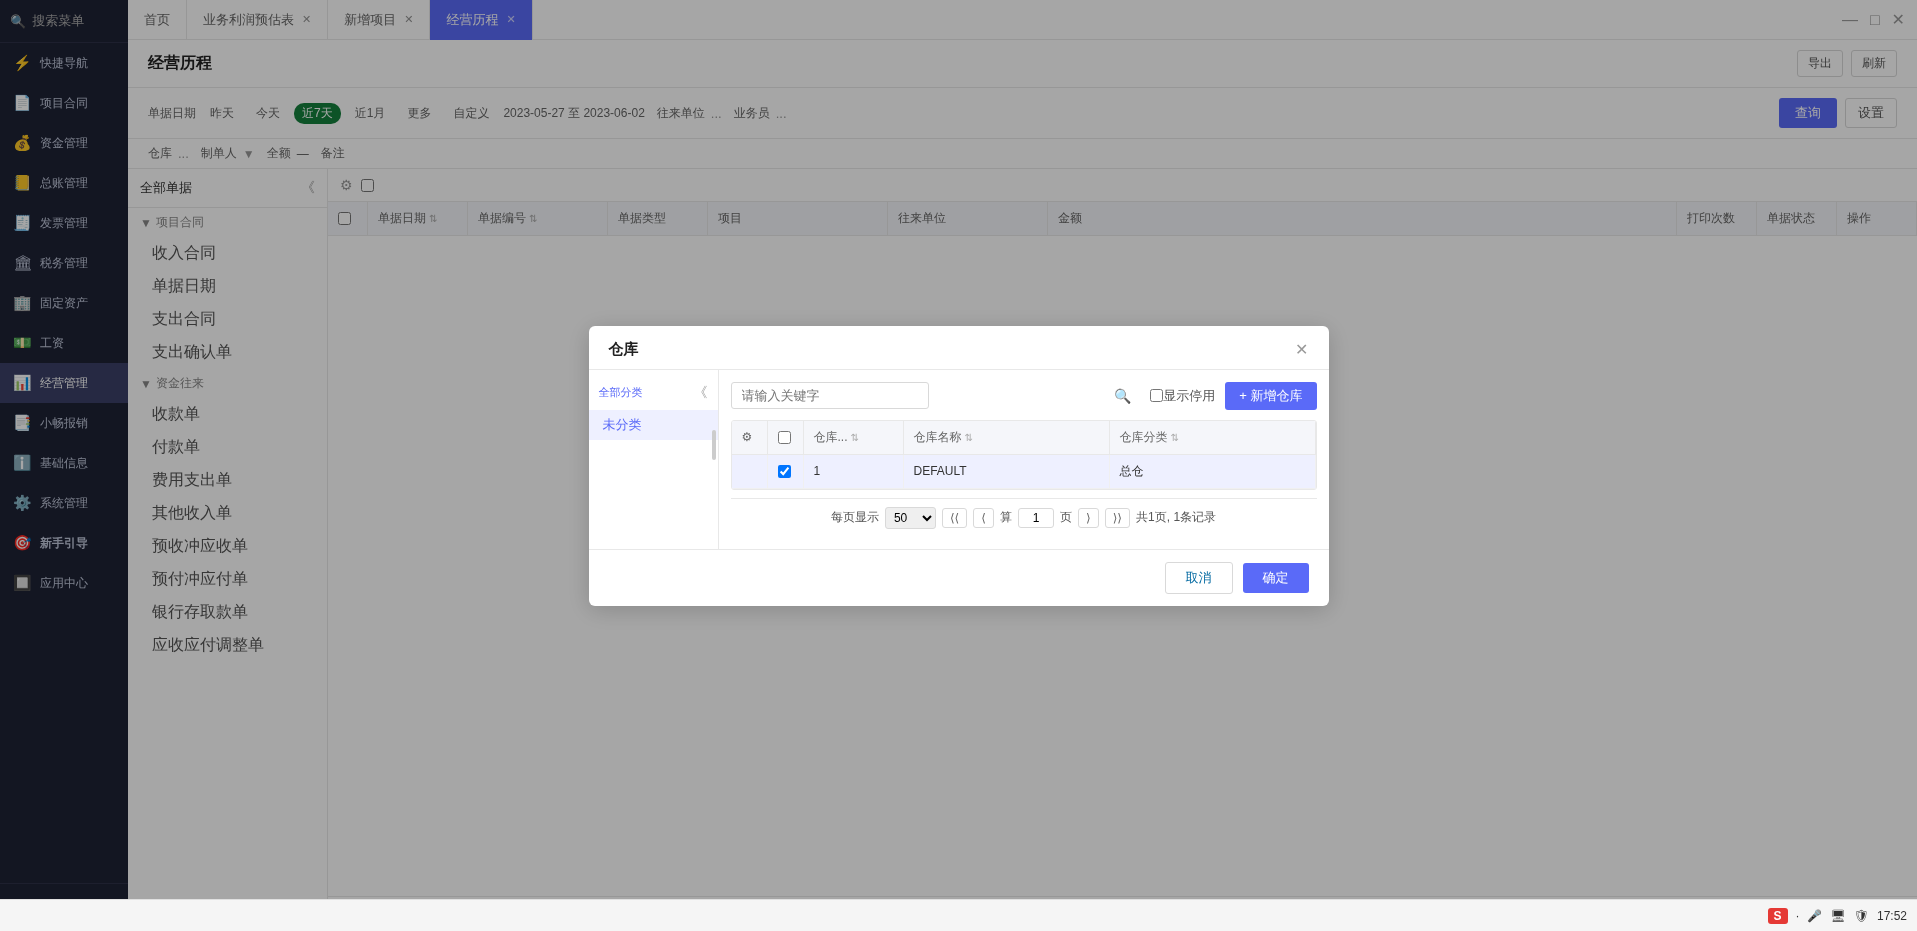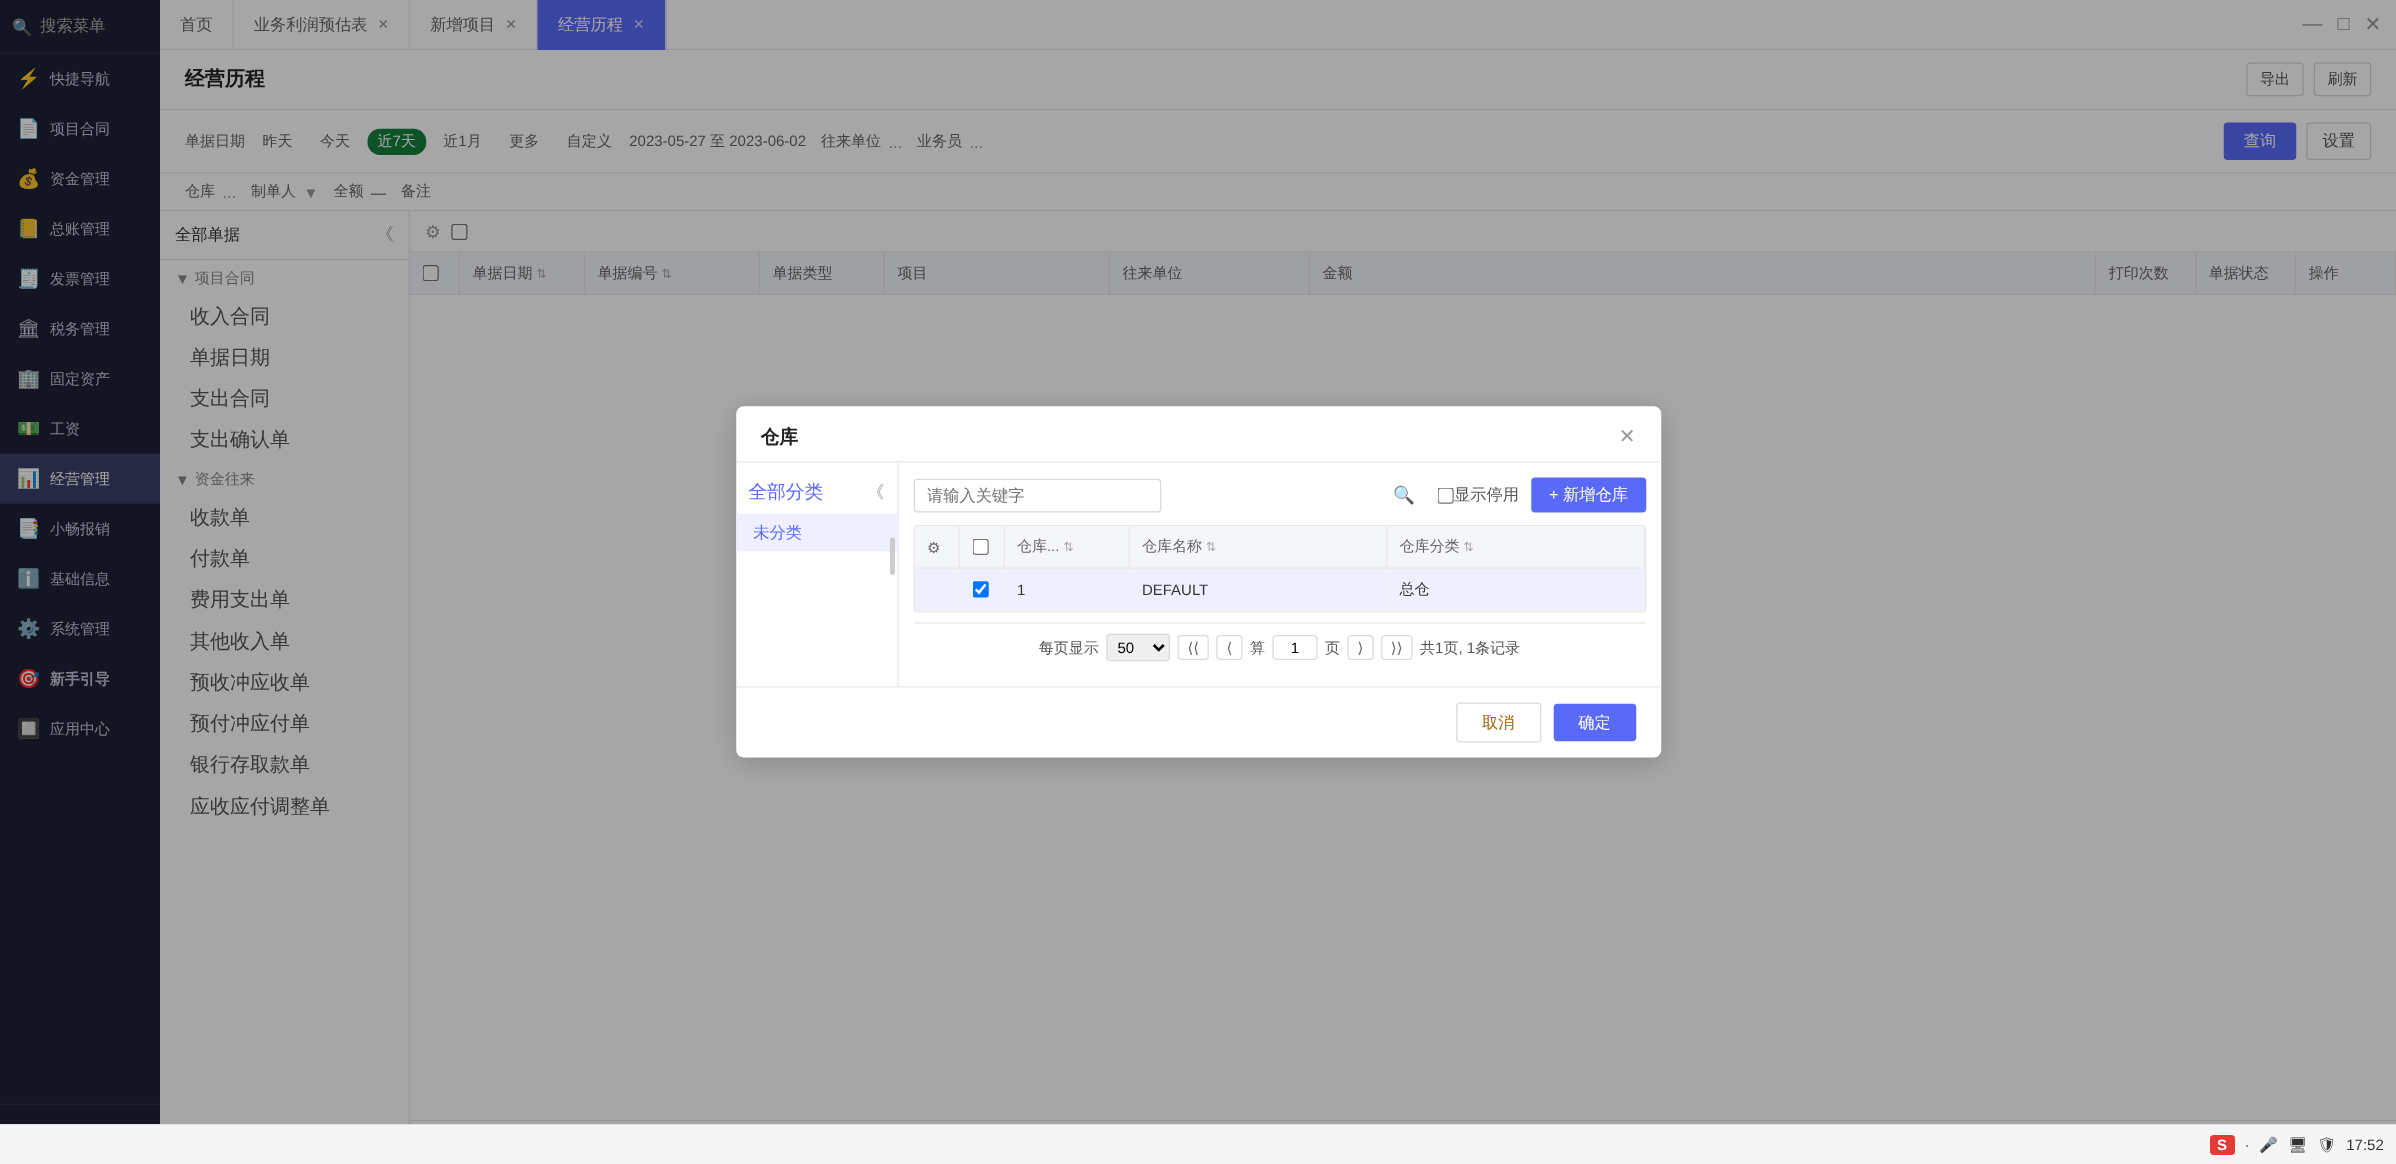--- a/index.html
+++ b/index.html
@@ -91,21 +91,21 @@
     .modal-header {
       display: flex; align-items: center; justify-content: space-between; padding: 14px 20px 10px; border-bottom: 1px solid #e8e8e8;
     }
     .modal-title { font-size: 15px; font-weight: 600; color: #222; }
     .modal-close { cursor: pointer; color: #999; font-size: 16px; }
     .modal-body { display: flex; flex: 1; min-height: 0; }
 
     
     .modal-left { width: 130px; border-right: 1px solid #e8e8e8; padding: 10px 0; display: flex; flex-direction: column; }
     .modal-left-header { display: flex; align-items: center; justify-content: space-between; padding: 4px 10px 8px; }
-    .modal-left-title { font-size: 15px; color: #5a6af8; cursor: pointer; font-weight: 500; }
+    .modal-left-title { font-size: 11px; color: #5a6af8; cursor: pointer; font-weight: 500; }
     .modal-left-collapse { cursor: pointer; color: #999; font-size: 14px; }
     .modal-left-item { padding: 6px 14px; font-size: 13px; color: #555; cursor: pointer; }
     .modal-left-item.active { background: #eef0ff; color: #5a6af8; }
 
     
     .modal-right { flex: 1; display: flex; flex-direction: column; padding: 12px; min-width: 0; }
     .modal-search-row { display: flex; align-items: center; gap: 10px; margin-bottom: 10px; }
     .modal-search-input {
       border: 1px solid #d9d9d9; border-radius: 3px; padding: 5px 10px; font-size: 13px; flex: 1; outline: none;
     }
@@ -121,21 +121,21 @@
     .modal-table-cell { padding: 8px 10px; border-right: 1px solid #f0f0f0; font-size: 12px; display: flex; align-items: center; }
 
     
     .modal-pagination { display: flex; align-items: center; justify-content: center; padding: 8px 0; gap: 6px; font-size: 12px; color: #555; border-top: 1px solid #e8e8e8; margin-top: 8px; }
     .page-btn { border: 1px solid #d9d9d9; background: #fff; border-radius: 3px; padding: 2px 7px; cursor: pointer; font-size: 12px; color: #666; }
     .page-input { border: 1px solid #d9d9d9; border-radius: 3px; width: 36px; text-align: center; padding: 2px 4px; font-size: 12px; }
     .page-select { border: 1px solid #d9d9d9; border-radius: 3px; padding: 2px 4px; font-size: 12px; cursor: pointer; }
 
     
     .modal-footer { display: flex; align-items: center; justify-content: flex-end; padding: 12px 20px; border-top: 1px solid #e8e8e8; gap: 10px; }
-    .btn-cancel { border: 1px solid #d9d9d9; background: #fff; color: #a16207; border-radius: 3px; padding: 6px 20px; cursor: pointer; font-size: 13px; }
+    .btn-cancel { border: 1px solid #d9d9d9; background: #fff; color: #0369a1; border-radius: 3px; padding: 6px 20px; cursor: pointer; font-size: 13px; }
     .btn-confirm { background: #5a6af8; color: #fff; border: none; border-radius: 3px; padding: 6px 20px; cursor: pointer; font-size: 13px; }
 
     
     .taskbar { position: fixed; bottom: 0; left: 0; right: 0; height: 32px; background: #f5f5f5; border-top: 1px solid #e0e0e0; display: flex; align-items: center; justify-content: flex-end; padding: 0 10px; font-size: 12px; color: #333; z-index: 200; }
     .taskbar-right { display: flex; align-items: center; gap: 8px; }
     .taskbar-time { font-size: 12px; color: #333; }
 
     .sort-icon { font-size: 10px; color: #aaa; }
   </style>
 </head>

